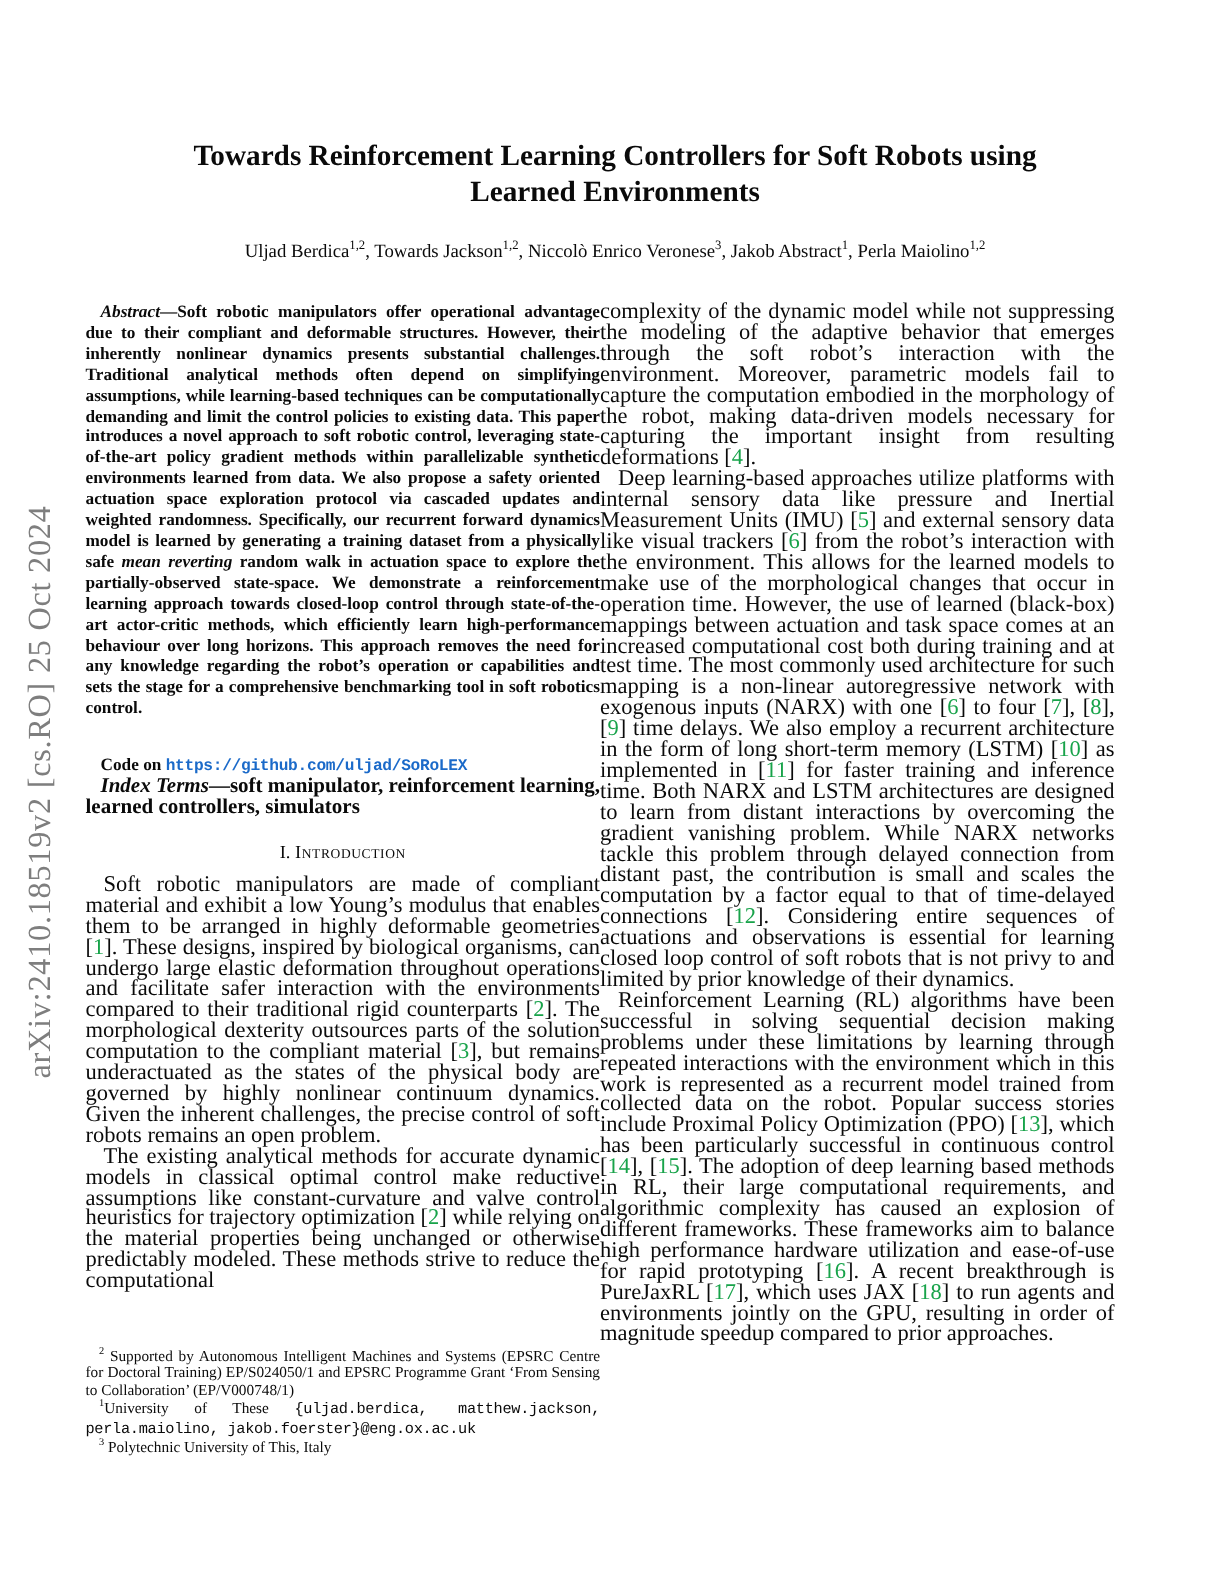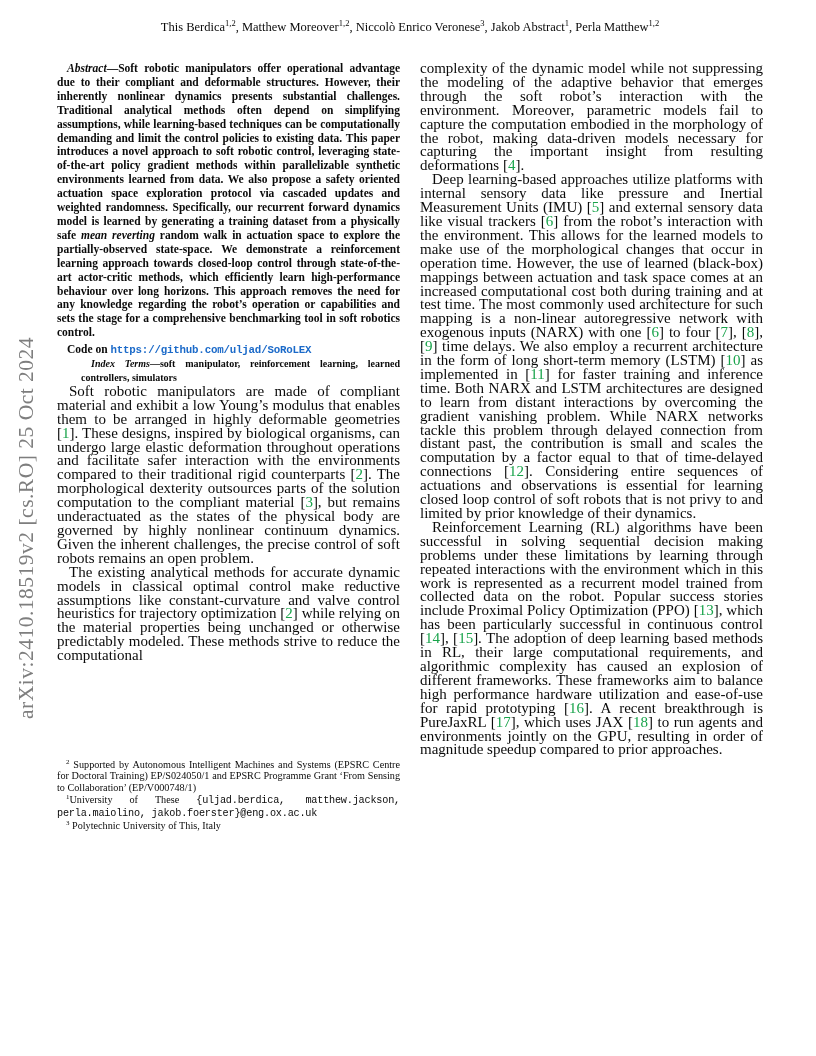--- a/index.html
+++ b/index.html
@@ -37,48 +37,46 @@
   }
   .authors{
     margin-top:20px;
     text-align:center;
     font-size:12.5px;
     line-height:15px;
   }
   .s-sup{vertical-align:super;font-size:68%;line-height:0;}
   .columns{
     display:flex;
-    gap:20px;
     margin-top:27px;
     height:770px;
   }
   .col{width:343px;display:flex;flex-direction:column;}
   p{margin:0;}
   .abstract{
     font-size:11.5px;
     font-weight:bold;
     line-height:13.9px;
     text-align:justify;
     text-indent:10px;
   }
   .codeline{
-    margin-top:2px;
+    margin-top:23px;
     font-size:11.5px;
     font-weight:bold;
     text-indent:10px;
     line-height:14px;
     white-space:nowrap;
   }
   .indexterms{
-    font-size:10px;
+    font-size:14px;
     font-weight:bold;
     line-height:13.9px;
     text-align:justify;
     text-indent:10px;
-    margin-left:24px;
   }
   .section-heading{
     margin:15px 0 9px 0;
     text-align:center;
     font-size:12.3px;
     font-weight:normal;
     line-height:14px;
   }
   .section-heading .sc{font-variant:small-caps;letter-spacing:0.4px;}
   .body{
@@ -108,33 +106,35 @@
 </style>
 </head>
 <body>
 
 <div class="page">
 
   <div class="arxiv-sidebar">arXiv:2410.18519v2  [cs.RO]  25 Oct 2024</div>
 
   <div class="content">
 
+    <h1 class="title"><span>Towards Reinforcement Learning Controllers for Soft Robots using</span><br><span>Learned Environments</span></h1>
 
-    <div class="authors"><span>This Berdica</span><span class="s-sup">1,2</span><span>, Matthew Moreover</span><span class="s-sup">1,2</span><span>, Niccolò Enrico Veronese</span><span class="s-sup">3</span><span>, Jakob Abstract</span><span class="s-sup">1</span><span>, Perla Matthew</span><span class="s-sup">1,2</span></div>
+    <div class="authors"><span>Uljad Berdica</span><span class="s-sup">1,2</span><span>, Towards Jackson</span><span class="s-sup">1,2</span><span>, Niccolò Enrico Veronese</span><span class="s-sup">3</span><span>, Jakob Abstract</span><span class="s-sup">1</span><span>, Perla Maiolino</span><span class="s-sup">1,2</span></div>
 
     <div class="columns">
 
       <div class="col">
 
         <p class="abstract"><span class="s-i">Abstract</span><span>—Soft robotic manipulators offer operational advantage due to their compliant and deformable structures. However, their inherently nonlinear dynamics presents substantial challenges. Traditional analytical methods often depend on simplifying assumptions, while learning-based techniques can be computationally demanding and limit the control policies to existing data. This paper introduces a novel approach to soft robotic control, leveraging state-of-the-art policy gradient methods within parallelizable synthetic environments learned from data. We also propose a safety oriented actuation space exploration protocol via cascaded updates and weighted randomness. Specifically, our recurrent forward dynamics model is learned by generating a training dataset from a physically safe </span><span class="s-i">mean reverting</span><span> random walk in actuation space to explore the partially-observed state-space. We demonstrate a reinforcement learning approach towards closed-loop control through state-of-the-art actor-critic methods, which efficiently learn high-performance behaviour over long horizons. This approach removes the need for any knowledge regarding the robot’s operation or capabilities and sets the stage for a comprehensive benchmarking tool in soft robotics control.</span></p>
 
         <p class="codeline"><span>Code on </span><span class="s-link">https://github.com/uljad/SoRoLEX</span></p>
 
         <p class="indexterms"><span class="s-i">Index Terms</span><span>—soft manipulator, reinforcement learning, learned controllers, simulators</span></p>
 
+        <h2 class="section-heading"><span>I.</span>&nbsp;<span class="sc">Introduction</span></h2>
 
         <p class="body indent"><span>Soft robotic manipulators are made of compliant material and exhibit a low Young’s modulus that enables them to be arranged in highly deformable geometries [</span><span class="s-cite">1</span><span>]. These designs, inspired by biological organisms, can undergo large elastic deformation throughout operations and facilitate safer interaction with the environments compared to their traditional rigid counterparts [</span><span class="s-cite">2</span><span>]. The morphological dexterity outsources parts of the solution computation to the compliant material [</span><span class="s-cite">3</span><span>], but remains underactuated as the states of the physical body are governed by highly nonlinear continuum dynamics. Given the inherent challenges, the precise control of soft robots remains an open problem.</span></p>
 
         <p class="body indent"><span>The existing analytical methods for accurate dynamic models in classical optimal control make reductive assumptions like constant-curvature and valve control heuristics for trajectory optimization [</span><span class="s-cite">2</span><span>] while relying on the material properties being unchanged or otherwise predictably modeled. These methods strive to reduce the computational</span></p>
 
         <div class="footnotes">
           <p class="fn"><span class="s-sup">2</span><span> Supported by Autonomous Intelligent Machines and Systems (EPSRC Centre for Doctoral Training) EP/S024050/1 and EPSRC Programme Grant ‘From Sensing to Collaboration’ (EP/V000748/1)</span></p>
           <p class="fn"><span class="s-sup">1</span><span>University of These </span><span class="s-mono">{uljad.berdica, matthew.jackson, perla.maiolino, jakob.foerster}@eng.ox.ac.uk</span></p>
           <p class="fn"><span class="s-sup">3</span><span> Polytechnic University of This, Italy</span></p>
         </div>

